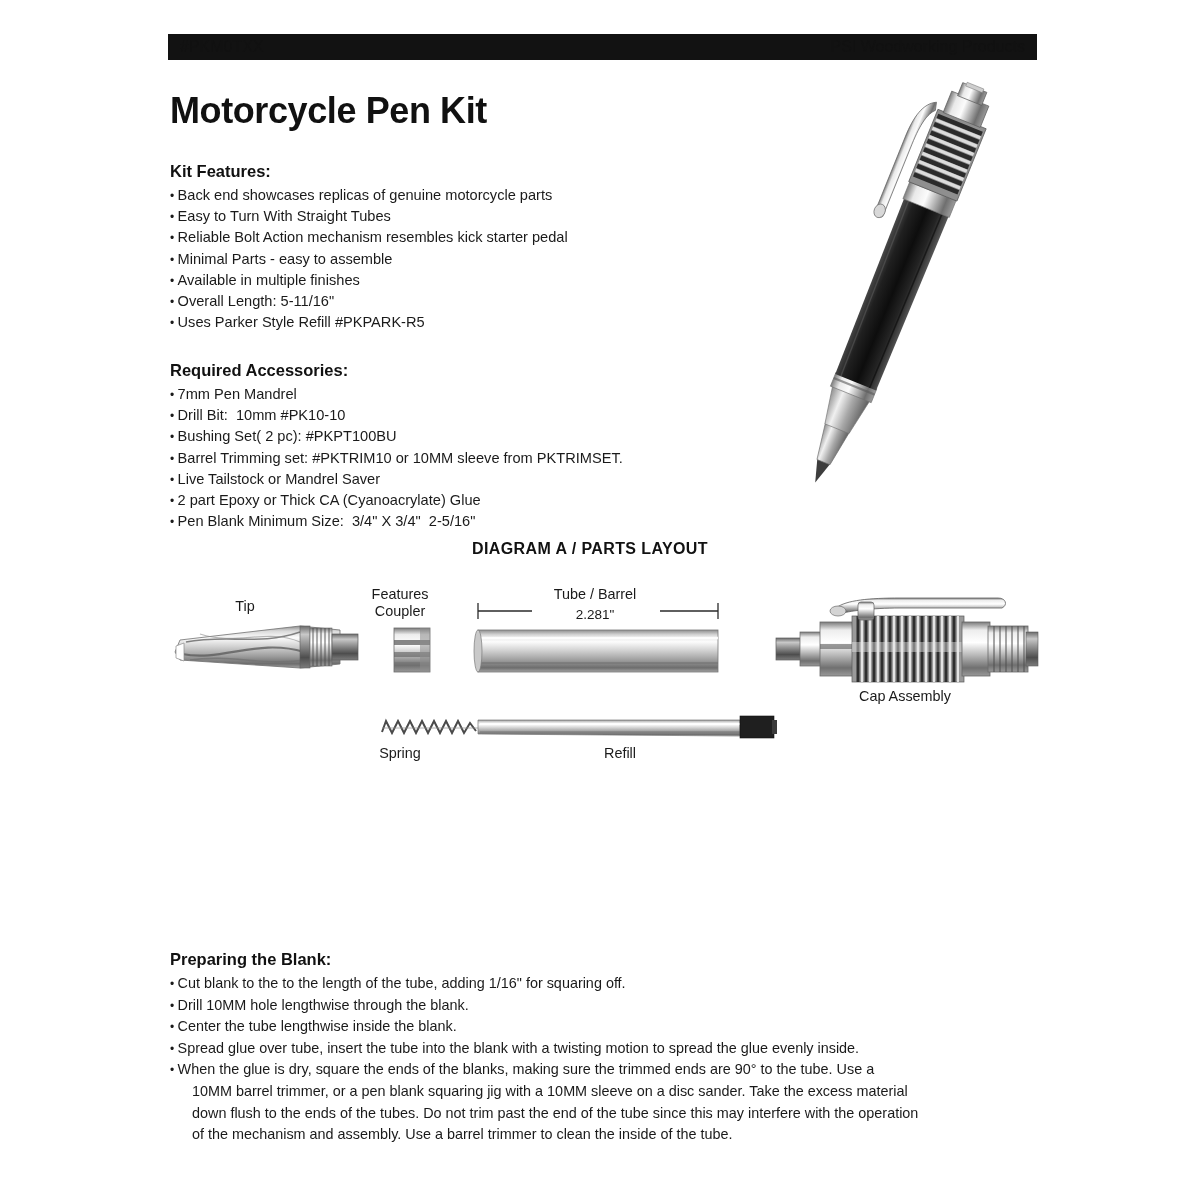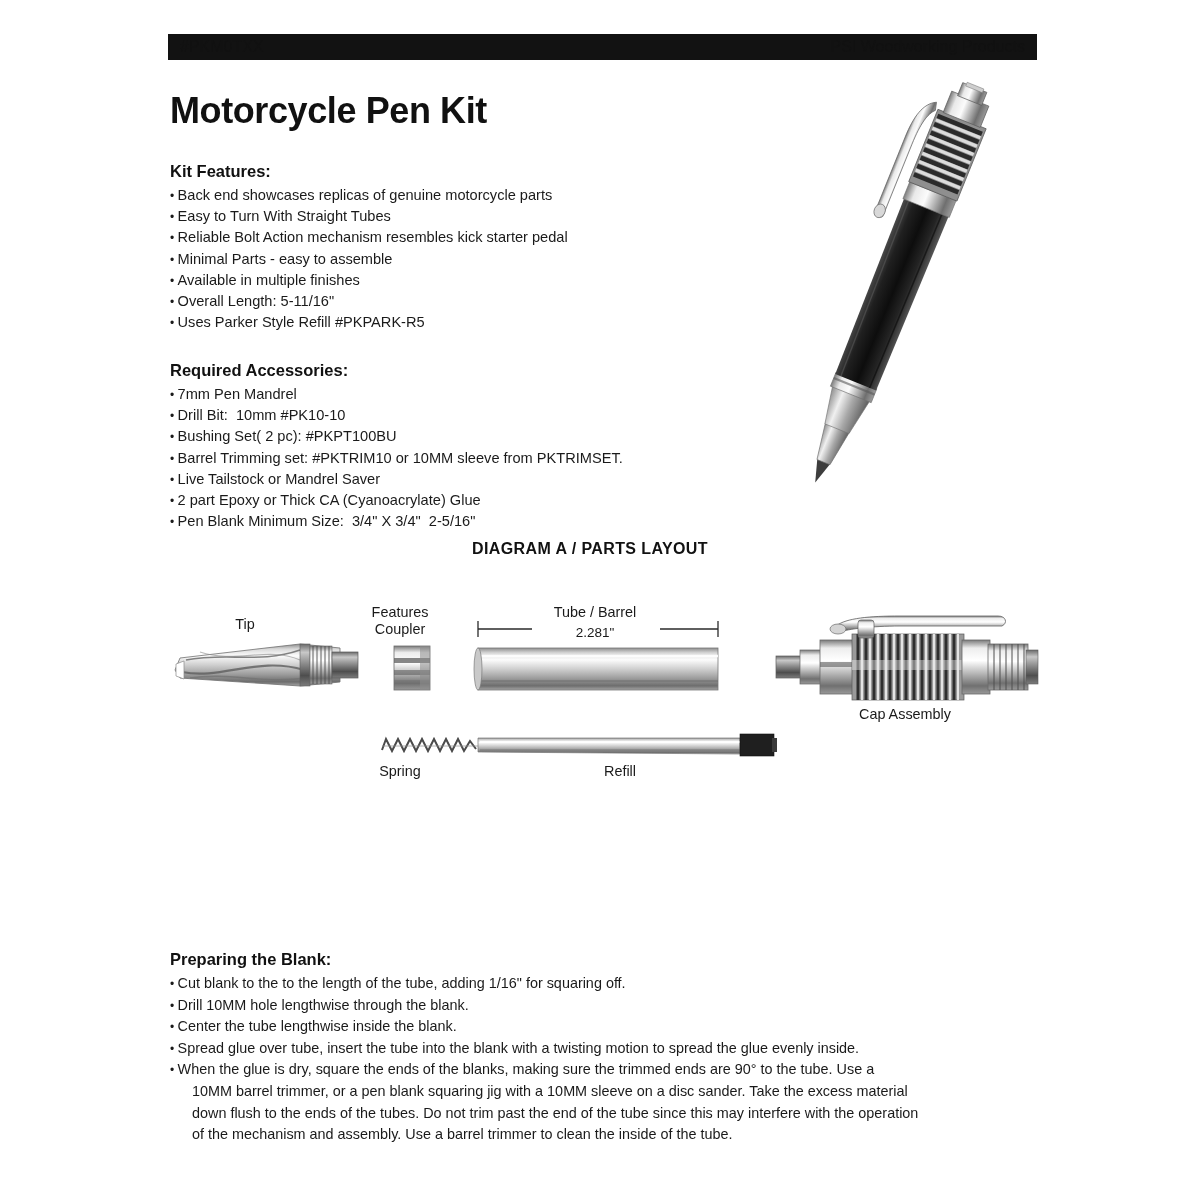--- a/index.html
+++ b/index.html
@@ -106,21 +106,21 @@
     font-weight: bold;
     letter-spacing: 0.4px;
     font-family: "Liberation Sans", sans-serif;
   }
   .diagram-title span { margin-left: -20px; }
 
   
   .diagram {
     position: absolute;
     left: 0;
-    top: 560px;
+    top: 542px;
     width: 1200px;
     height: 260px;
   }
   .part-label {
     position: absolute;
     font-size: 14.4px;
     font-family: "Liberation Sans", sans-serif;
     color: #1a1a1a;
     text-align: center;
     white-space: pre-line;

